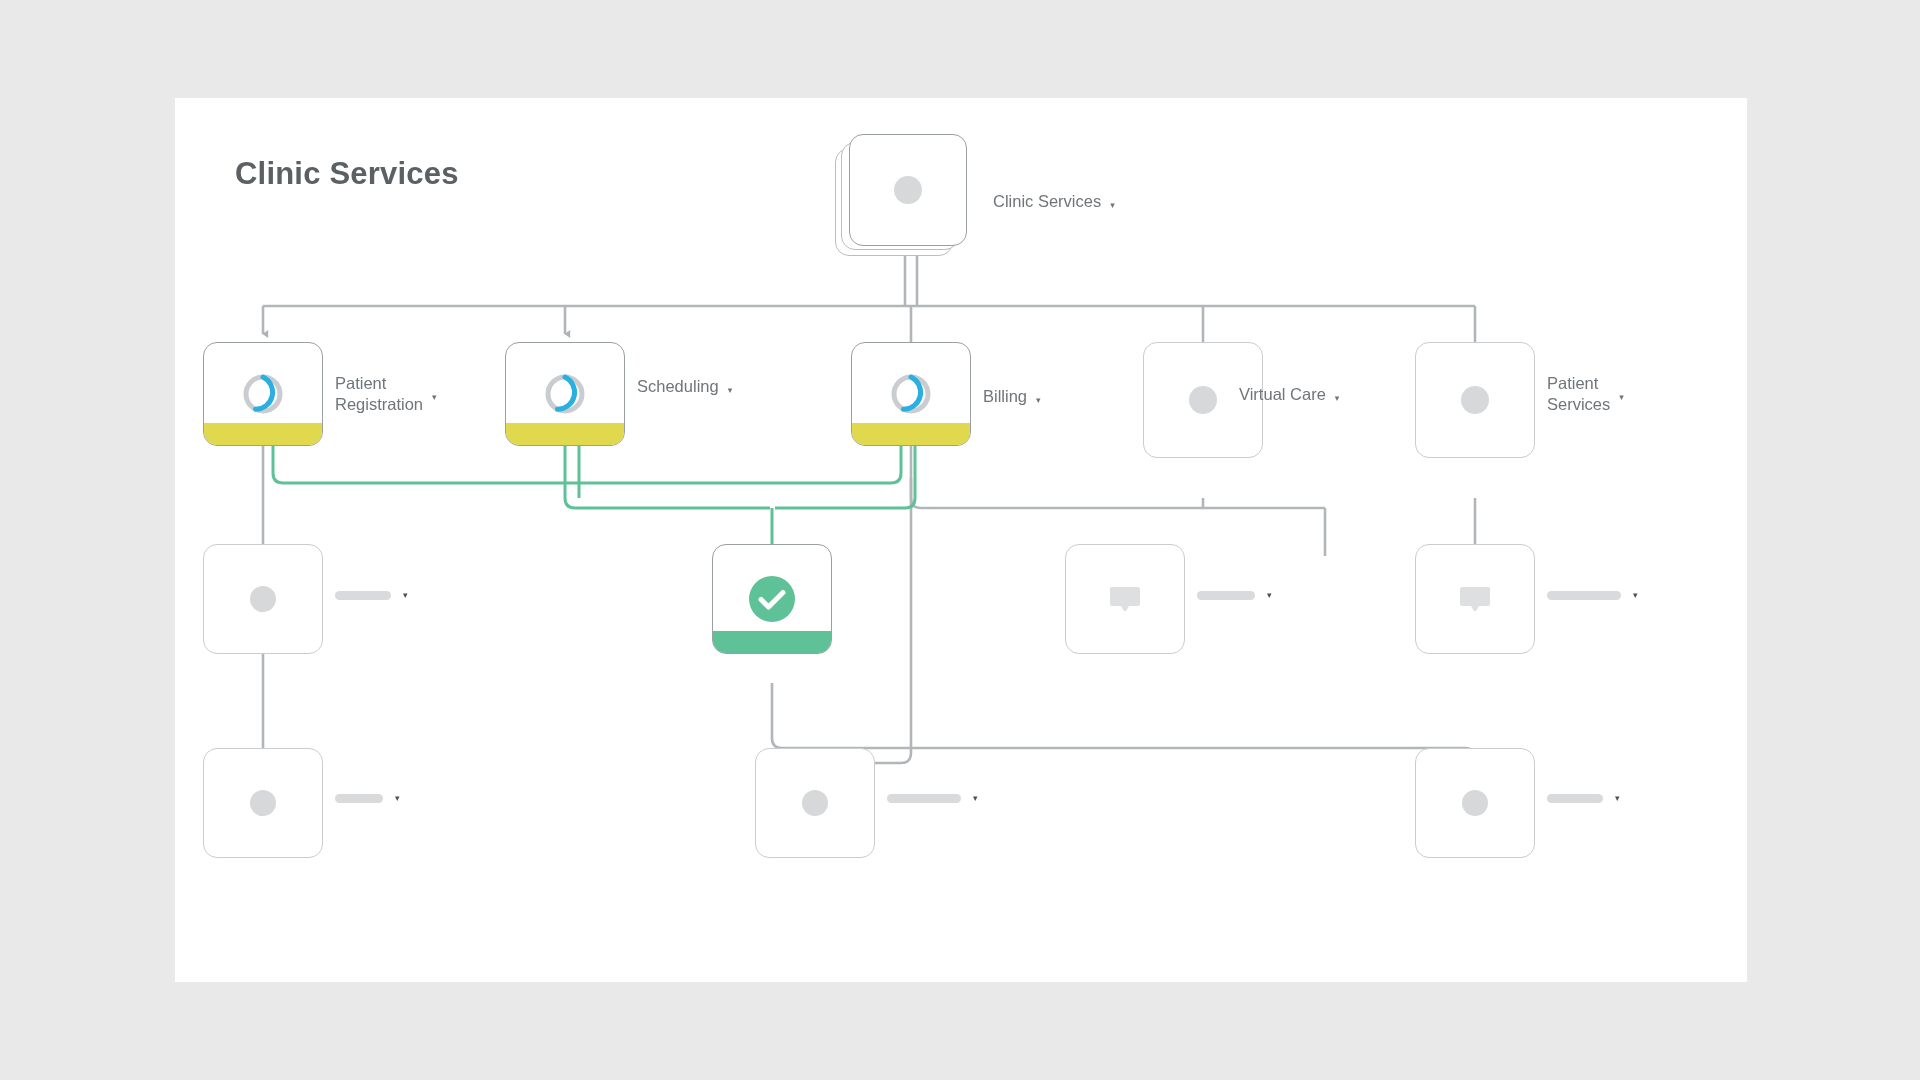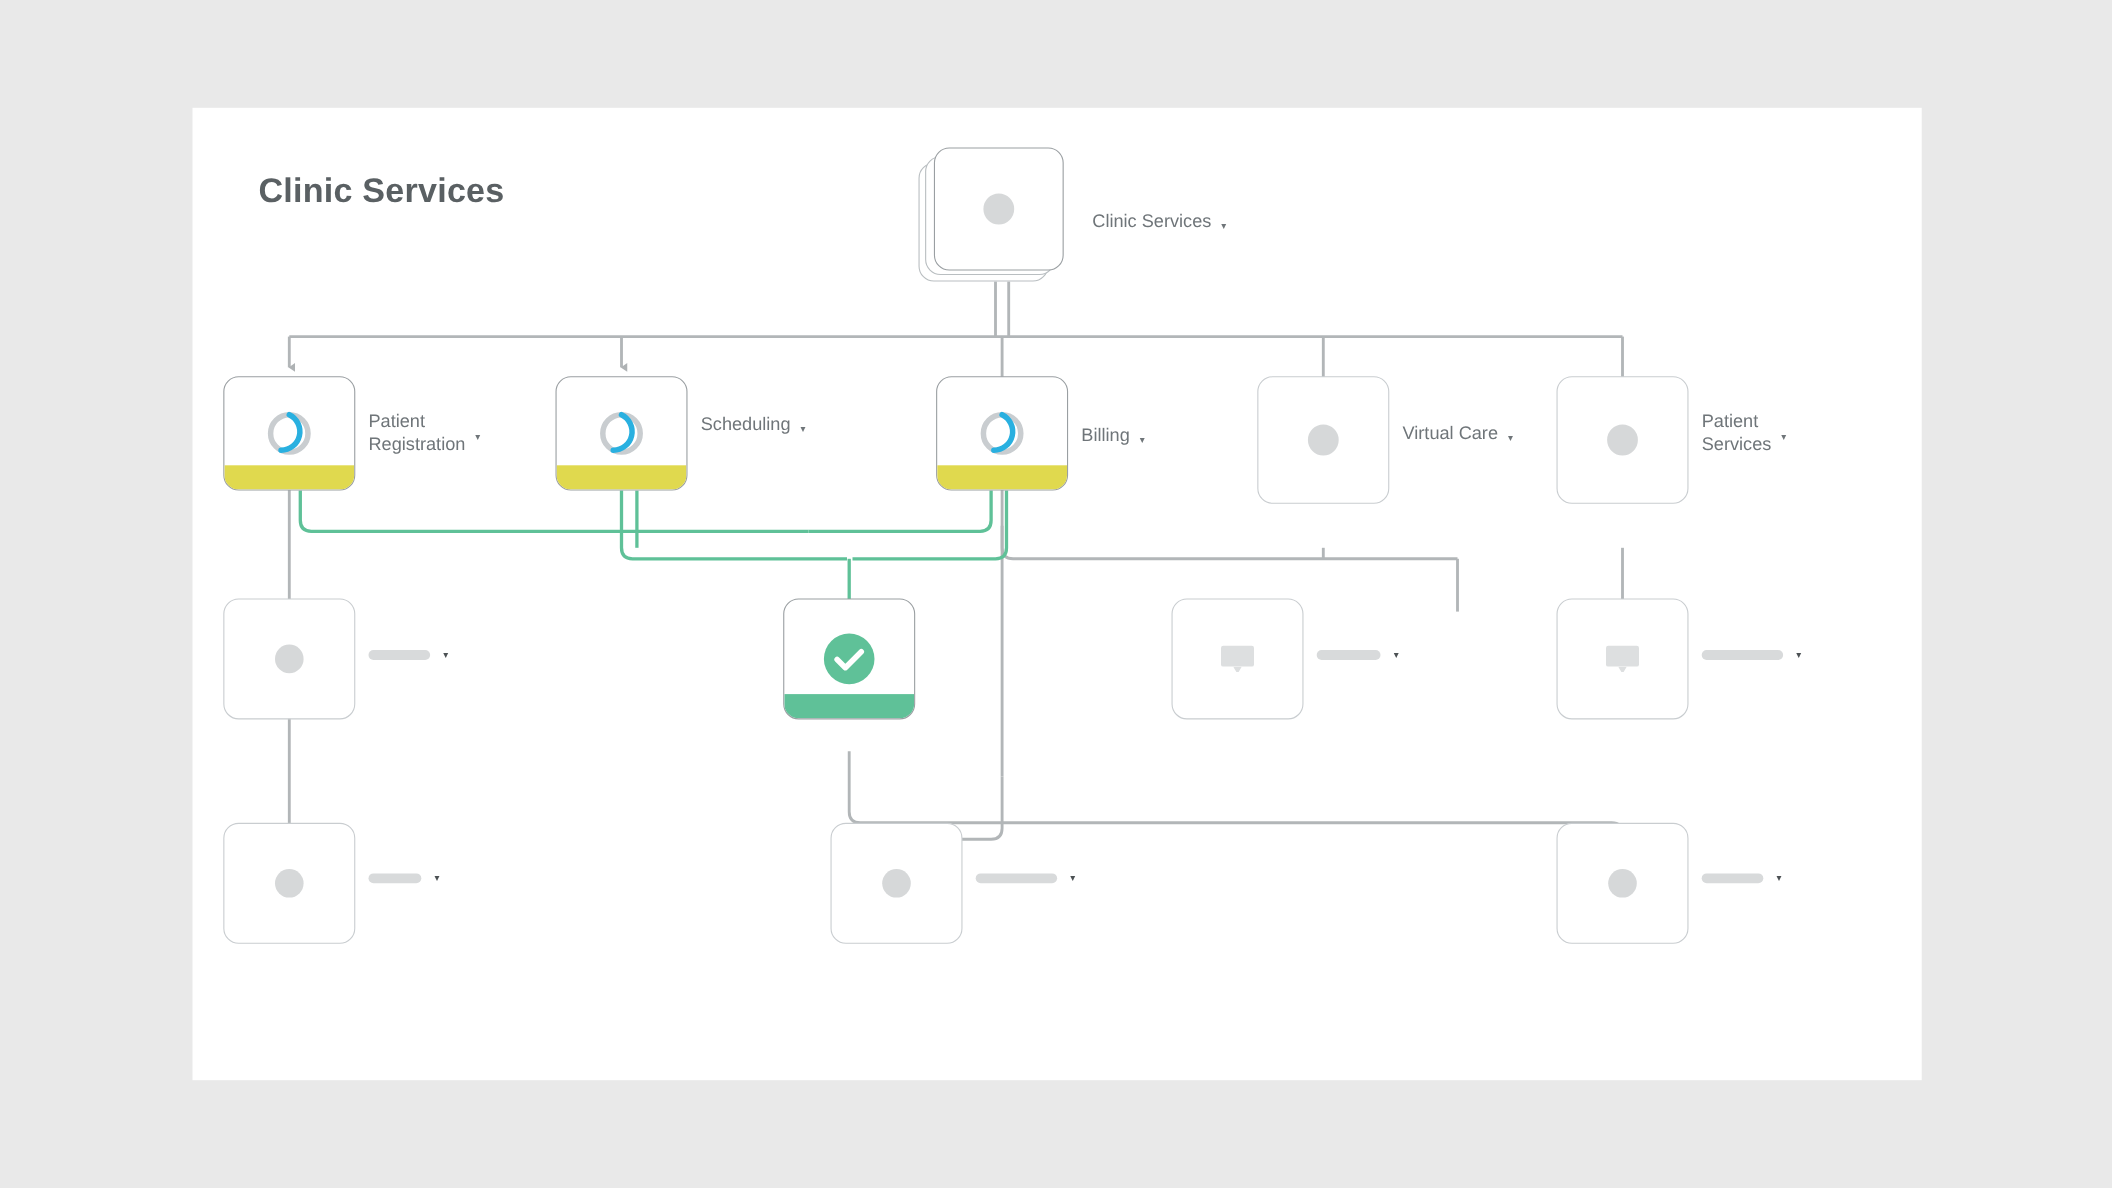--- a/index.html
+++ b/index.html
@@ -280,21 +280,21 @@
       <div class="statusbar yellow"></div>
     </div>
     <div class="node-label" style="left:808px; top:288px;">
       <span>Billing</span>
       <span class="caret">▾</span>
     </div>
 
     <div class="node soft" style="left:968px; top:244px; width:120px; height:116px;">
       <span class="dot-icon"></span>
     </div>
-    <div class="node-label" style="left:1100px; top:286px;">
+    <div class="node-label" style="left:1064px; top:286px;">
       <span>Virtual Care</span>
       <span class="caret">▾</span>
     </div>
 
     <div class="node soft" style="left:1240px; top:244px; width:120px; height:116px;">
       <span class="dot-icon"></span>
     </div>
     <div class="node-label" style="left:1372px; top:275px;">
       <span>Patient
 Services</span>

